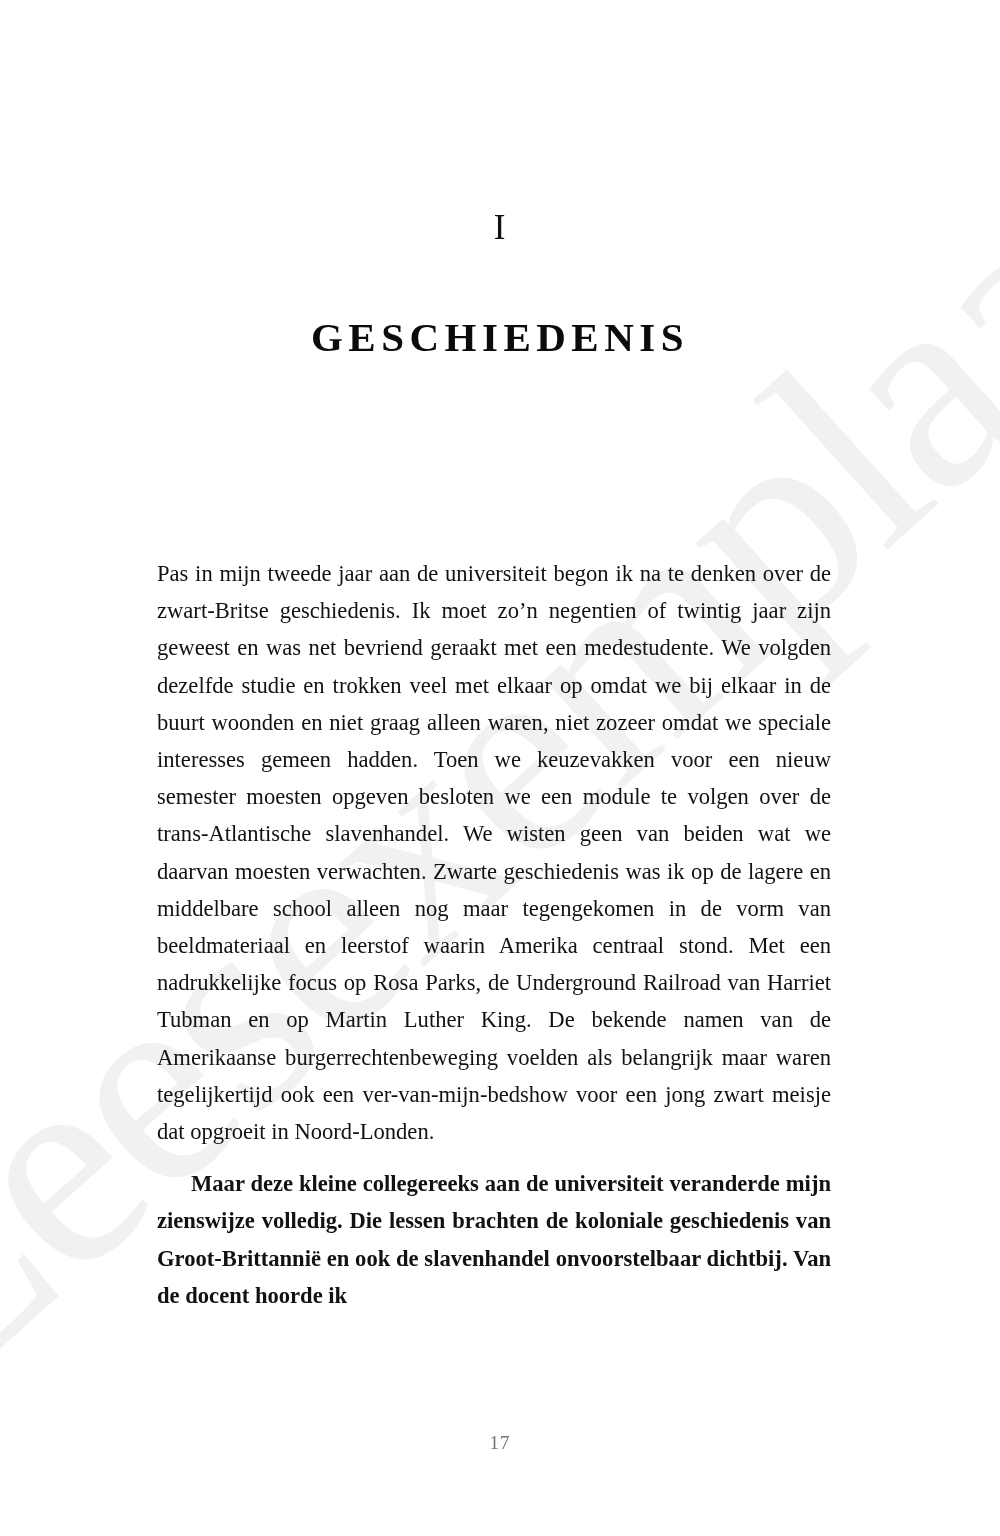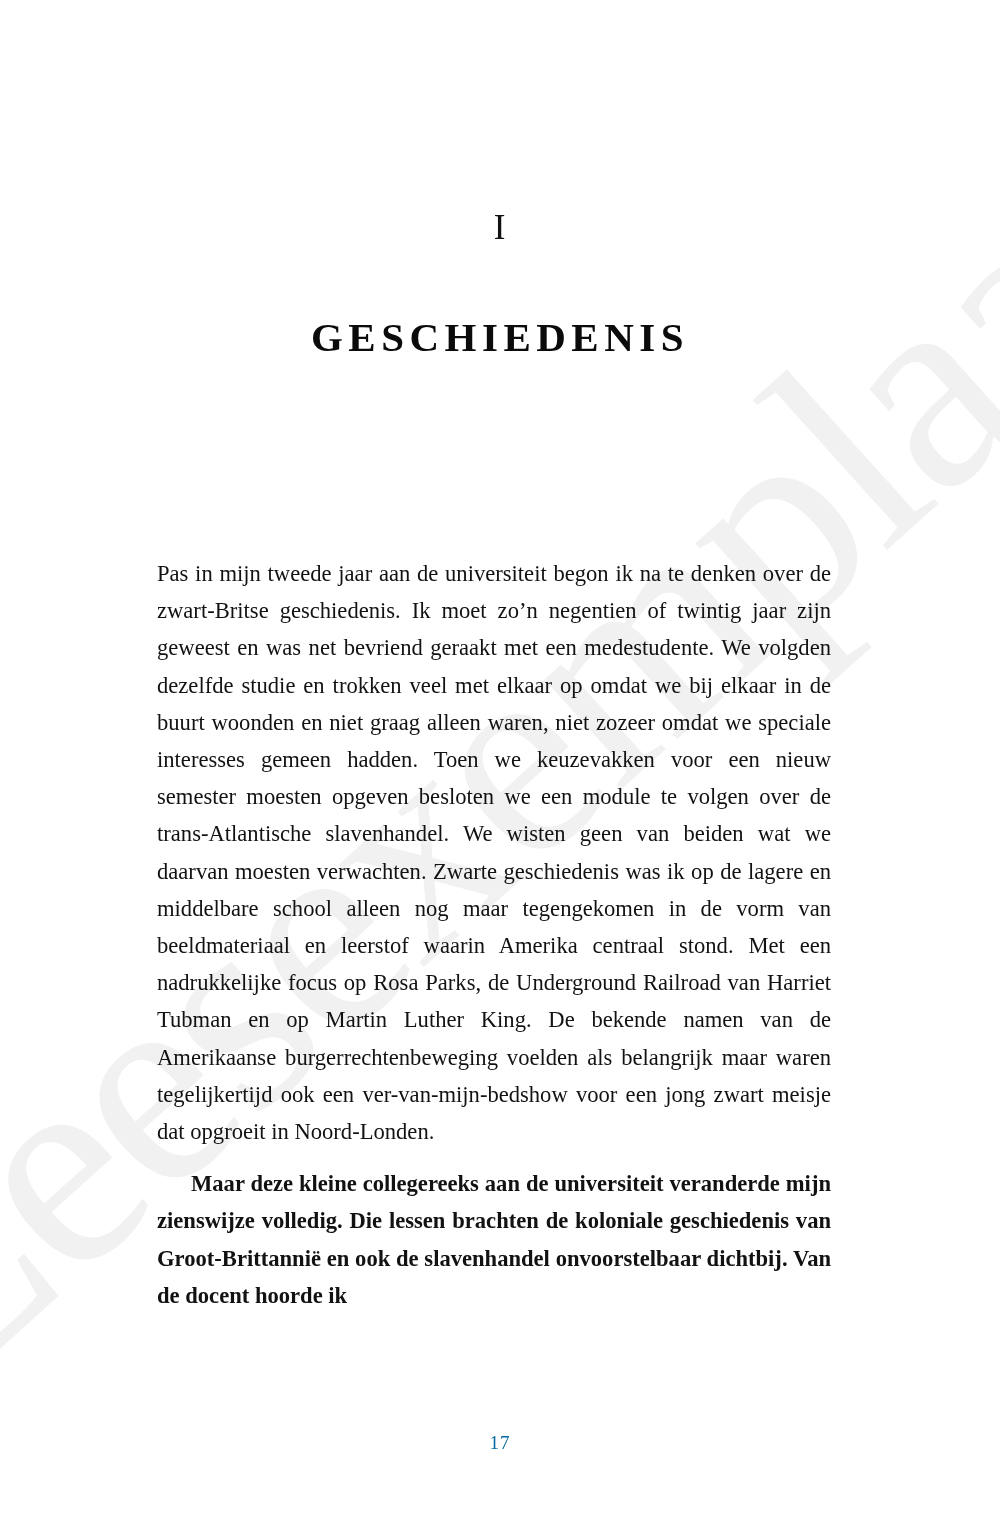--- a/index.html
+++ b/index.html
@@ -97,21 +97,21 @@
 
   .folio {
     position: absolute;
     top: 1433px;
     left: 0;
     width: 1000px;
     text-align: center;
     font-size: 19px;
     line-height: 1;
     letter-spacing: 1px;
-    color: #0369a1;
+    color: #737373;
     font-variant-numeric: oldstyle-nums;
   }
 </style>
 </head>
 <body>
 
 <div class="page">
 
   <div class="watermark">Leesexemplaar</div>
 

